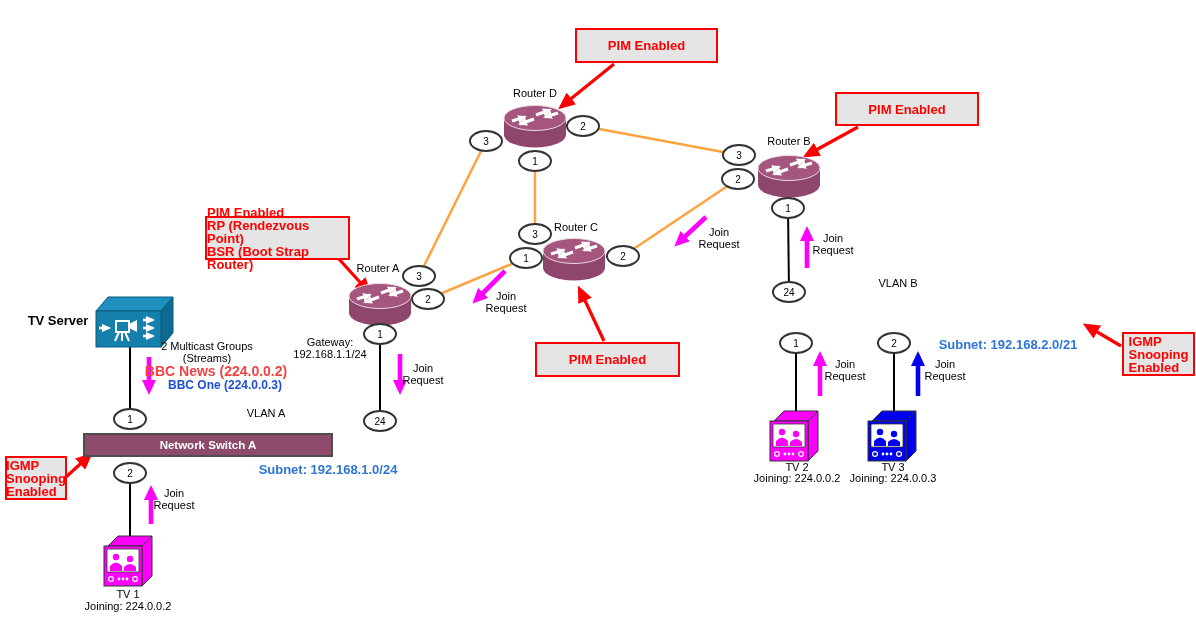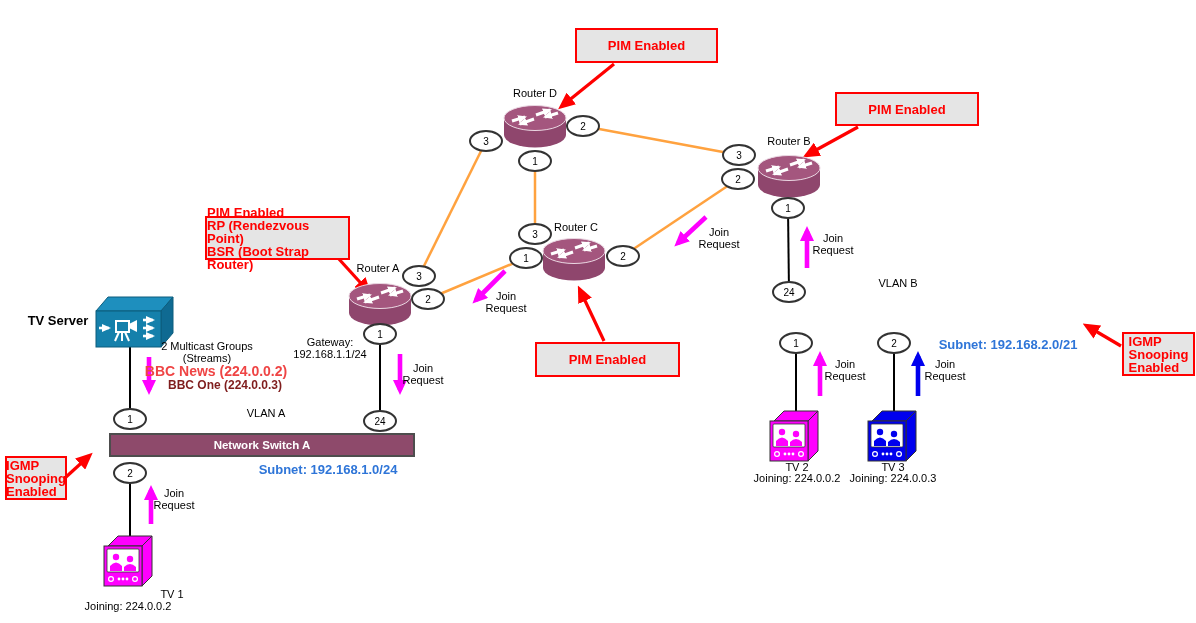--- a/index.html
+++ b/index.html
@@ -2,21 +2,21 @@
 <html><head>
 <meta charset="utf-8">
 <style>
   html,body{margin:0;padding:0;background:#fff;}
   .canvas{position:relative;width:1196px;height:623px;background:#fff;overflow:hidden;
           font-family:"Liberation Sans",sans-serif;}
   svg.layer{position:absolute;left:0;top:0;}
   .lbl{position:absolute;font-size:11px;color:#000;text-align:center;
        white-space:pre-line;transform:translateX(-50%);line-height:12px;}
   .magenta{color:#ef4444;font-weight:bold;font-size:14px;}
-  .blue{color:#7f1d1d;font-weight:bold;font-size:12px;}
+  .blue{color:#1d4ed8;font-weight:bold;font-size:12px;}
   .subnet{color:#2E75D8;font-weight:bold;font-size:13px;}
   .tvserver-lbl{font-size:13px;font-weight:bold;}
   .note{width:158px;font-size:10.5px;line-height:12.5px;}
   .port{position:absolute;width:34px;height:22px;background:#fff;border:2px solid #333;
         border-radius:50%;display:flex;align-items:center;justify-content:center;
         font-size:10px;color:#000;box-sizing:border-box;}
   .switch{position:absolute;background:#8E4A6B;border:2px solid #4d4d4d;color:#fff;
           font-weight:bold;font-size:11.5px;display:flex;align-items:center;
           justify-content:center;box-sizing:border-box;}
   .callout{position:absolute;background:#e5e5e5;border:2px solid #FF0000;color:#FF0000;
@@ -180,21 +180,21 @@
       <circle cx="26" cy="25" r="3.2" fill="#0000EE"></circle>
         <path d="M20,33 Q26,27 32,33 L32,37 L20,37 Z" fill="#0000EE"></path>
       <circle cx="7" cy="45" r="2.4" fill="none" stroke="#fff" stroke-width="1.2"></circle>
       <circle cx="15" cy="45" r="1.4" fill="#fff"></circle>
         <circle cx="19" cy="45" r="1.4" fill="#fff"></circle>
         <circle cx="23" cy="45" r="1.4" fill="#fff"></circle>
       <circle cx="31" cy="45" r="2.4" fill="none" stroke="#fff" stroke-width="1.2"></circle>
     </g>
   </svg>
 
-  <div class="switch" style="left:109px;top:433px;width:306px;height:24px;">
+  <div class="switch" style="left:83px;top:433px;width:250px;height:24px;">
     <span>Network Switch A</span>
   </div>
 
   <div class="port" style="left:469px;top:130px;">3</div>
   <div class="port" style="left:566px;top:115px;">2</div>
   <div class="port" style="left:518px;top:150px;">1</div>
   <div class="port" style="left:402px;top:265px;">3</div>
   <div class="port" style="left:411px;top:288px;">2</div>
   <div class="port" style="left:363px;top:323px;">1</div>
   <div class="port" style="left:518px;top:223px;">3</div>
@@ -249,20 +249,20 @@
 Request</div>
   <div class="lbl" style="left:719px;top:226px;">Join
 Request</div>
   <div class="lbl" style="left:833px;top:232px;">Join
 Request</div>
   <div class="lbl" style="left:845px;top:358px;">Join
 Request</div>
   <div class="lbl" style="left:945px;top:358px;">Join
 Request</div>
 
-  <div class="lbl" style="left:128px;top:588px;margin-left:44px;">TV 1</div>
+  <div class="lbl" style="left:128px;top:588px;">TV 1</div>
   <div class="lbl" style="left:128px;top:600px;">Joining: 224.0.0.2</div>
   <div class="lbl" style="left:797px;top:461px;">TV 2</div>
   <div class="lbl" style="left:797px;top:472px;">Joining: 224.0.0.2</div>
   <div class="lbl" style="left:893px;top:461px;">TV 3</div>
   <div class="lbl" style="left:893px;top:472px;">Joining: 224.0.0.3</div>
 
 </div>
 
 </body></html>

